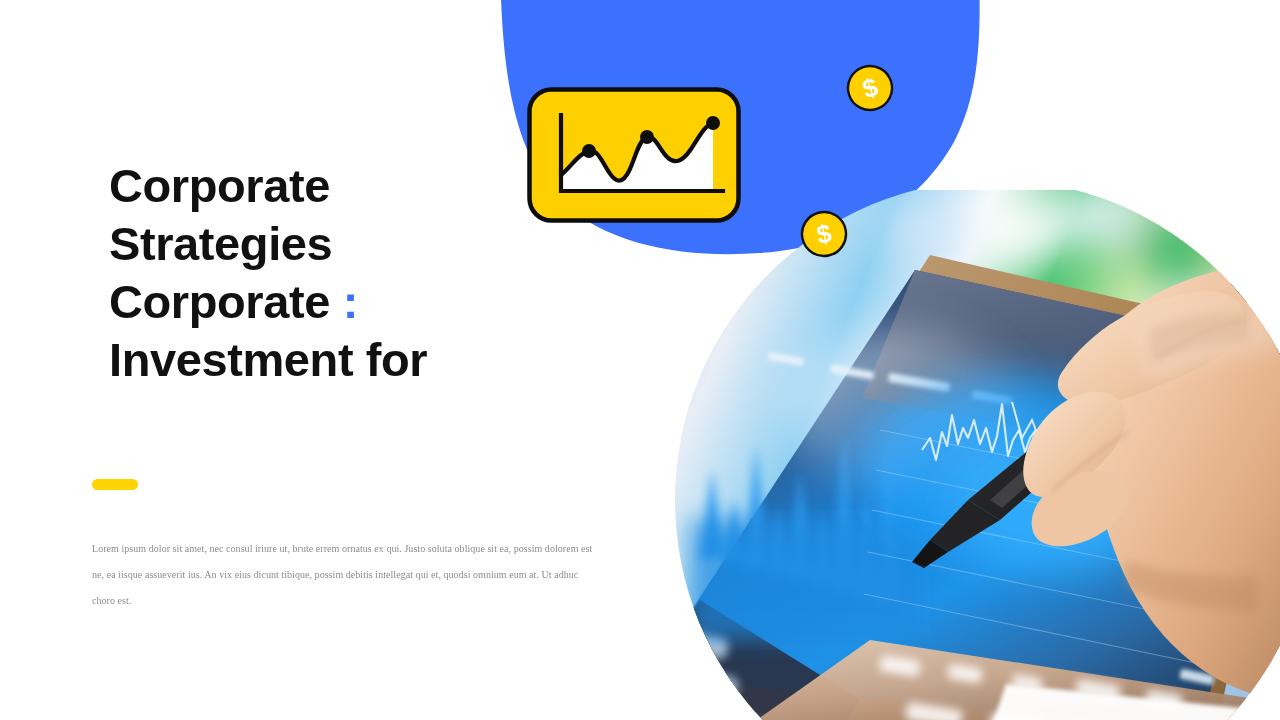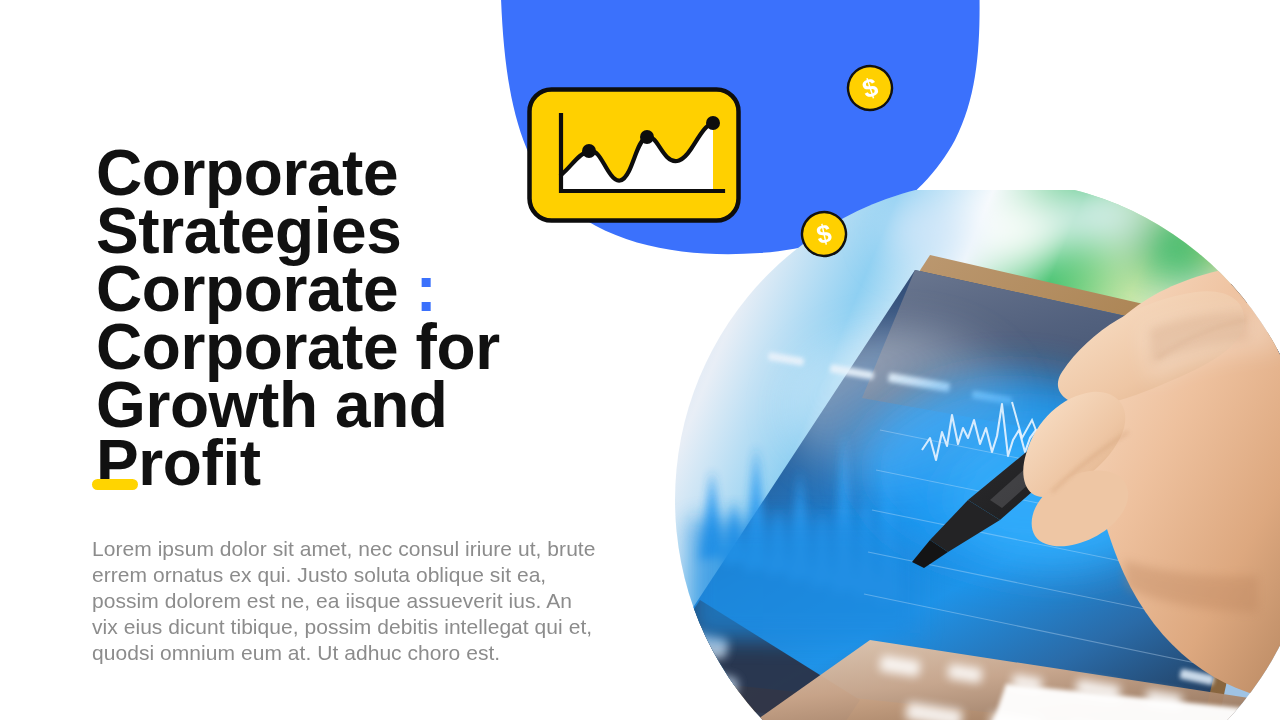--- a/index.html
+++ b/index.html
@@ -37,22 +37,22 @@
   }
 
   
   #text-column {
     position: absolute;
     left: 92px;
     top: 140px;
     width: 520px;
   }
   #headline {
-    margin: 4px;
-    font-size: 64px;
+    margin: 17px;
+    font-size: 47px;
     line-height: 58px;
     font-weight: bold;
     letter-spacing: -0.4px;
     color: #111111;
     white-space: pre-line;
   }
   #headline .accent-colon {
     color: #3b71fc;
     font-weight: bold;
   }
@@ -64,24 +64,25 @@
     height: 11px;
     border-radius: 6px;
     background: #FFD400;
   }
   #body-copy {
     position: absolute;
     left: 92px;
     top: 536px;
     width: 506px;
     margin: 0;
-    font-size: 21px;
+    font-size: 10px;
     line-height: 26px;
     color: #8c8c8c;
     letter-spacing: 0.05px;
+    font-family: Liberation Serif, serif;
   }
 
   
   #chart-card {
     position: absolute;
     left: 527px;
     top: 87px;
     width: 214px;
     height: 136px;
   }
@@ -365,20 +366,20 @@
   </svg>
 
   <svg class="coin" id="coin-bottom" viewBox="0 0 50 50" width="50" height="50" aria-hidden="true">
     <g transform="rotate(-12 25 25)">
       <circle cx="25" cy="25" r="22" fill="#FFD000" stroke="#111111" stroke-width="2.4"></circle>
       <text x="25" y="34" text-anchor="middle" font-family="Liberation Sans, sans-serif" font-size="26" font-weight="bold" fill="#ffffff">$</text>
     </g>
   </svg>
 
   <div id="text-column">
-    <h1 id="headline"><span>Corporate</span><br><span>Strategies</span><br><span>Corporate </span><span class="accent-colon">:</span><br><span>Corporate for</span><br><span>Growth and Profit</span></h1>
+    <h1 id="headline"><span>Corporate</span><br><span>Strategies</span><br><span>Corporate </span><span class="accent-colon">:</span><br><span>Investment for</span><br></h1>
   </div>
 
   <div id="accent-bar"></div>
 
   <p id="body-copy">Lorem ipsum dolor sit amet, nec consul iriure ut, brute errem ornatus ex qui. Justo soluta oblique sit ea, possim dolorem est ne, ea iisque assueverit ius. An vix eius dicunt tibique, possim debitis intellegat qui et, quodsi omnium eum at. Ut adhuc choro est.</p>
 
 </div>
 
 </body></html>

